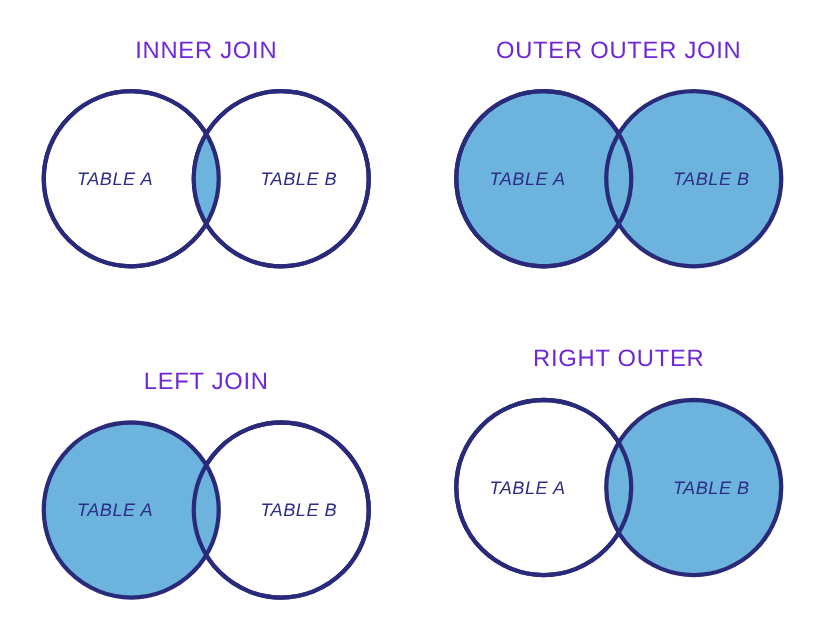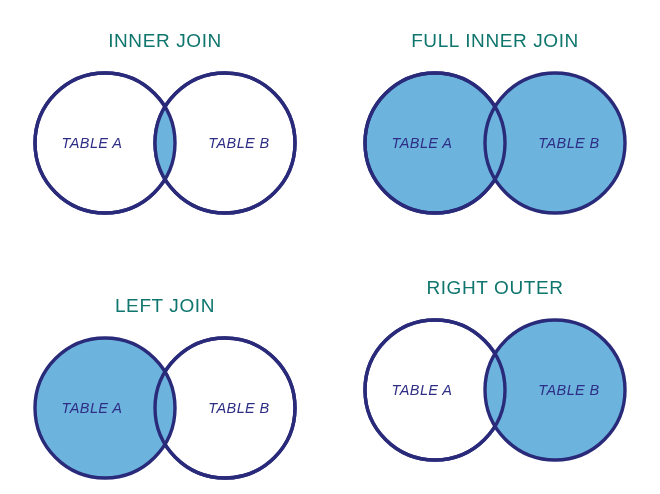--- a/index.html
+++ b/index.html
@@ -26,21 +26,21 @@
   }
   .panel-title {
     position: absolute;
     top: 30px;
     left: 0;
     width: 330px;
     text-align: center;
     font-family: "Liberation Sans", sans-serif;
     font-size: 19px;
     letter-spacing: 0.6px;
-    color: #0f766e;
+    color: #6d28d9;
     white-space: nowrap;
   }
   .venn {
     position: absolute;
     top: 58px;
     left: 21px;
     width: 288px;
     height: 170px;
     font-style: italic;
   }
@@ -77,21 +77,21 @@
         </g>
         <circle cx="84" cy="85" r="70" fill="none" stroke="#2a2a7a" stroke-width="3.4"></circle>
         <circle cx="204" cy="85" r="70" fill="none" stroke="#2a2a7a" stroke-width="3.4"></circle>
         <text class="venn-label" x="71" y="90" text-anchor="middle">TABLE A</text>
         <text class="venn-label" x="218" y="90" text-anchor="middle">TABLE B</text>
       </svg>
     </div>
   </div>
 
   <div class="panel" style="left:330px; top:0px;">
-    <div class="panel-title">FULL INNER JOIN</div>
+    <div class="panel-title">OUTER OUTER JOIN</div>
     <div class="venn">
       <svg viewBox="0 0 288 170" xmlns="http://www.w3.org/2000/svg">
         <circle cx="84" cy="85" r="70" fill="#6cb4dd" stroke="#2a2a7a" stroke-width="3.4"></circle>
         <circle cx="204" cy="85" r="70" fill="#6cb4dd" stroke="#2a2a7a" stroke-width="3.4"></circle>
         <circle cx="84" cy="85" r="70" fill="none" stroke="#2a2a7a" stroke-width="3.4"></circle>
         <text class="venn-label" x="71" y="90" text-anchor="middle">TABLE A</text>
         <text class="venn-label" x="218" y="90" text-anchor="middle">TABLE B</text>
       </svg>
     </div>
   </div>

